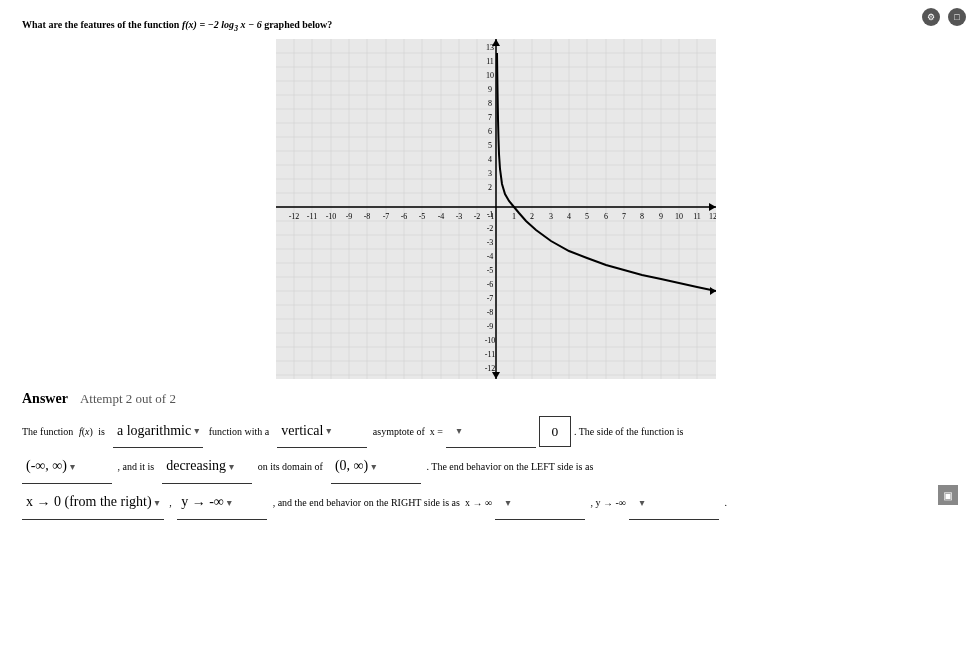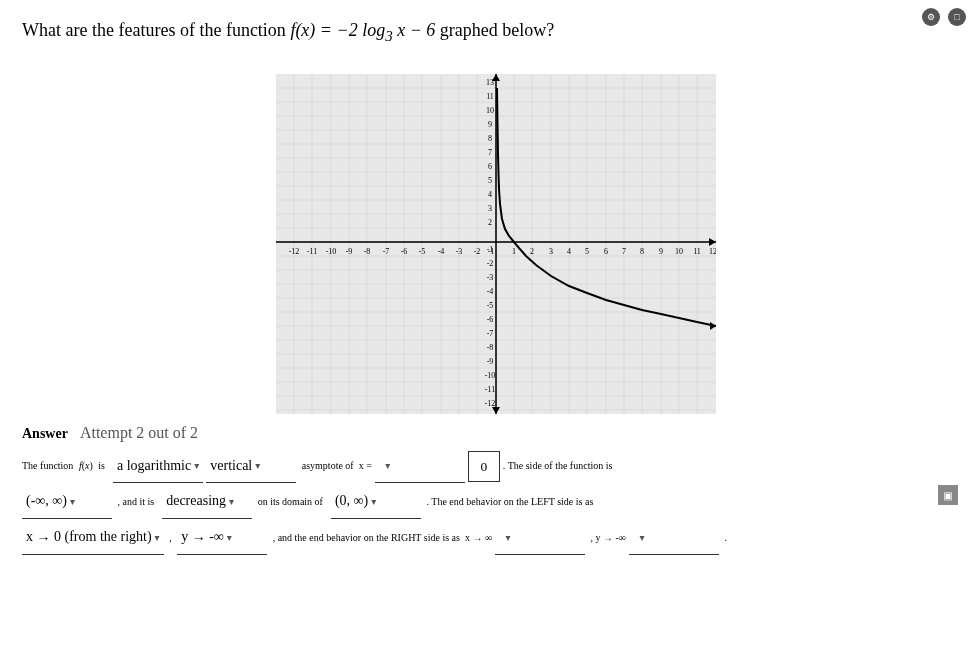--- a/index.html
+++ b/index.html
@@ -13,23 +13,23 @@
       position: relative;
     }
     .main-container {
       background: #fff;
       width: 976px;
       min-height: 667px;
       padding: 18px 22px 18px 22px;
       position: relative;
     }
     .question-title {
-      font-size: 18px;
-      font-weight: normal;
-      margin-bottom: 27px;
+      font-size: 10px;
+      font-weight: bold;
+      margin-bottom: 4px;
       line-height: 1.4;
     }
     .question-title .func {
       font-style: italic;
     }
     .graph-area {
       display: flex;
       justify-content: center;
       margin-bottom: 10px;
     }
@@ -41,21 +41,21 @@
     }
     .answer-section {
       margin-top: 6px;
     }
     .answer-label {
       font-size: 14px;
       font-weight: bold;
       display: inline;
     }
     .attempt-label {
-      font-size: 16px;
+      font-size: 13px;
       color: #555;
       margin-left: 8px;
     }
     .answer-row {
       margin-top: 8px;
       font-size: 13.5px;
       line-height: 2.2;
     }
     .answer-row .line {
       display: flex;
@@ -304,20 +304,21 @@
   <div class="answer-row">
 
     <div class="line">
       <span class="text-segment">The function&nbsp;</span>
       <span class="text-segment"><i>f</i>(<i>x</i>)</span>
       <span class="text-segment">&nbsp;is &nbsp;</span>
       <span class="dropdown">
         <span class="dropdown-value">a logarithmic</span>
         <span class="dropdown-arrow">▾</span>
       </span>
+      <span class="text-segment">&nbsp;function with a &nbsp;</span>
       <span class="dropdown">
         <span class="dropdown-value">vertical</span>
         <span class="dropdown-arrow">▾</span>
       </span>
       <span class="text-segment">&nbsp;asymptote of &nbsp;x =</span>
       <span class="dropdown">
         <span class="dropdown-value">&nbsp;</span>
         <span class="dropdown-arrow">▾</span>
       </span>
       <span class="box-input">

